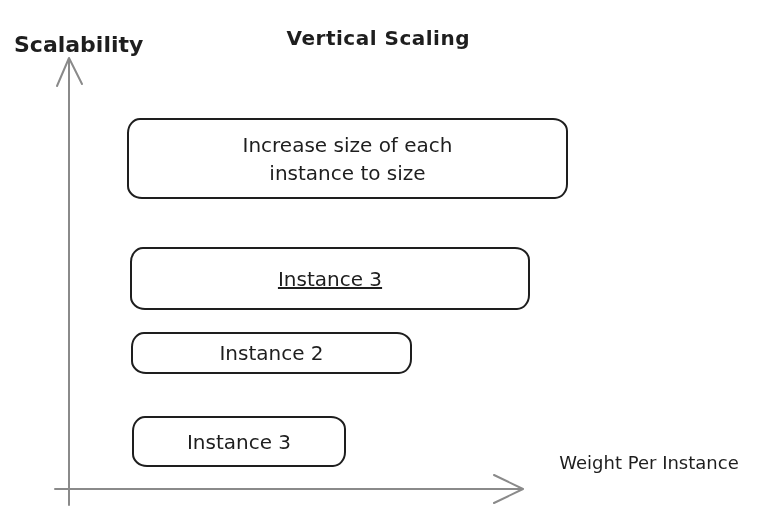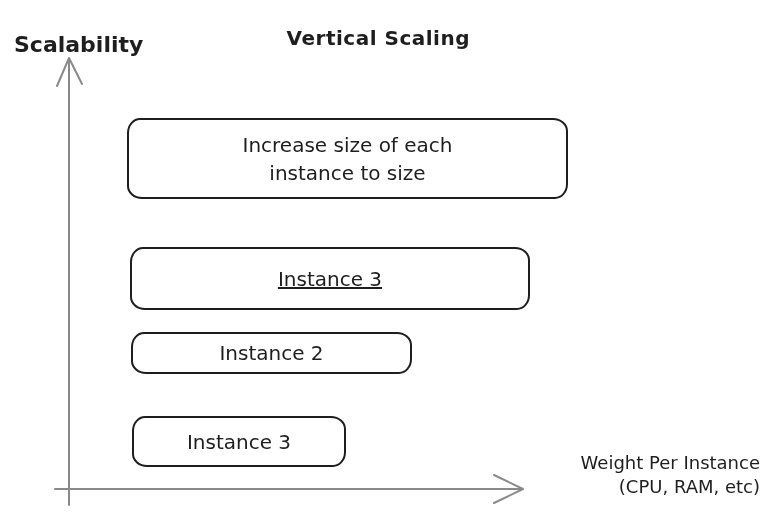--- a/index.html
+++ b/index.html
@@ -31,21 +31,21 @@
     left: 14px;
     top: 32px;
     font-size: 22px;
     font-weight: 700;
   }
   .x-label {
     position: absolute;
     left: 538px;
     top: 451px;
     width: 222px;
-    text-align: right;
+    text-align: center;
     font-size: 18px;
     line-height: 1.35;
     font-weight: 500;
   }
   .x-label span { display: block; }
   .axes-svg {
     position: absolute;
     left: 0;
     top: 0;
     width: 768px;
@@ -105,16 +105,15 @@
   <div class="node box-2">
     <span>Instance 2</span>
   </div>
 
   <div class="node box-1">
     <span>Instance 3</span>
   </div>
 
   <div class="x-label">
     <span>Weight Per Instance</span>
-    <span>(CPU, RAM, etc)</span>
   </div>
 
 </div>
 
 </body></html>

